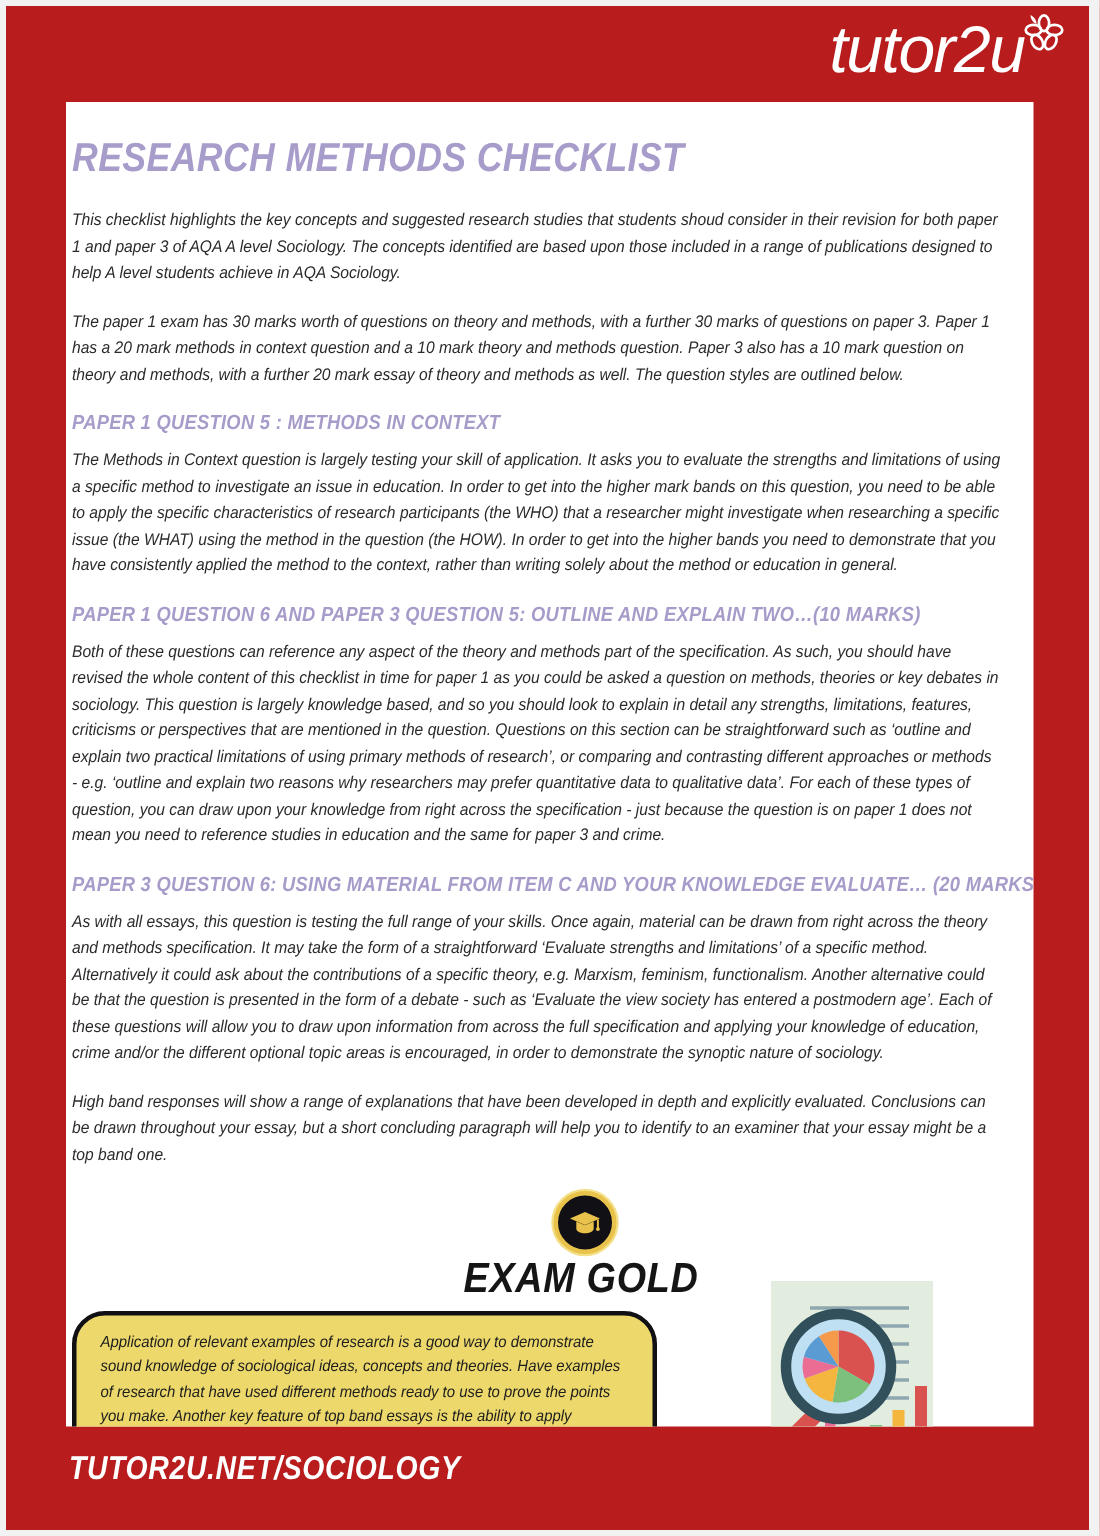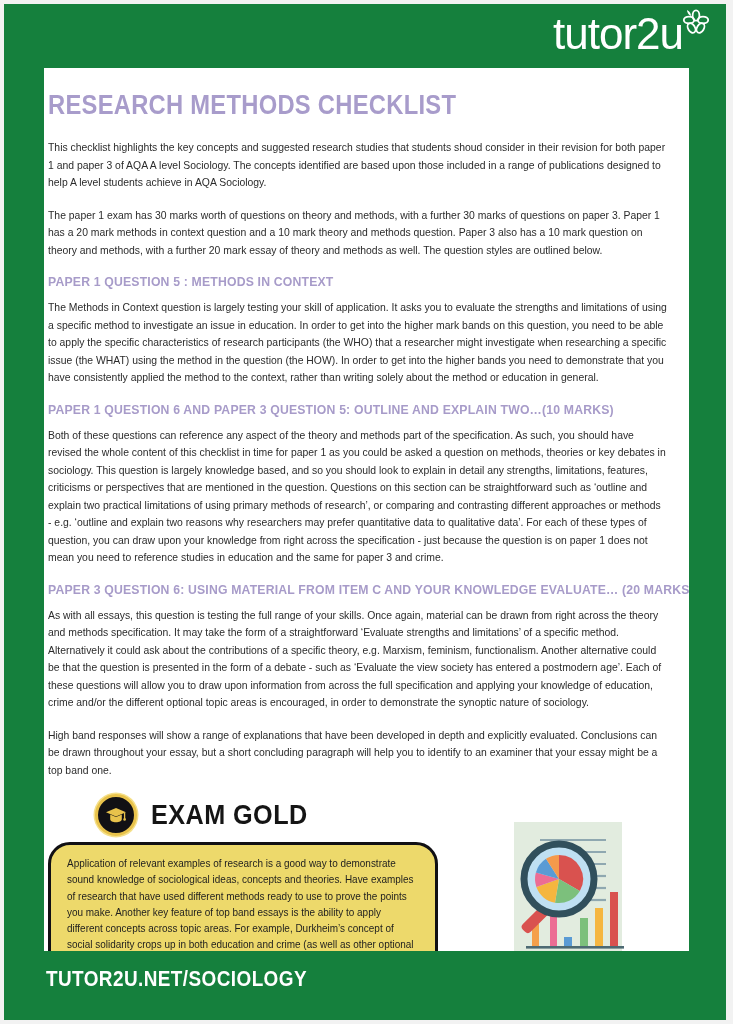--- a/index.html
+++ b/index.html
@@ -10,23 +10,24 @@
     width: 733px;
     height: 1024px;
     background: #f2f2f2;
     font-family: "Liberation Sans", sans-serif;
     overflow: hidden;
   }
   .page {
     position: relative;
     width: 733px;
     height: 1024px;
-    background: #15803d;
+    background: #b91c1c;
     box-sizing: border-box;
     overflow: hidden;
+    font-style: italic;
   }
   .page-edge-left {
     position: absolute;
     left: 0; top: 0;
     width: 4px; height: 1024px;
     background: #f2f2f2;
   }
   .page-edge-right {
     position: absolute;
     right: 0; top: 0;
@@ -119,21 +120,22 @@
     transform-origin: left center;
     width: 111%;
     margin: 13px 0 10px 0;
     white-space: nowrap;
   }
 
   
   .gold-header {
     display: flex;
     align-items: center;
-    margin: 14px 0 4px 47px;
+    margin: 14px 0 4px 64px;
+    flex-direction: column;
   }
   .gold-medal {
     width: 42px;
     height: 42px;
     border-radius: 50%;
     background: #111014;
     border: 3px solid #e8c24b;
     box-shadow: 0 0 0 1.5px #f5e08a;
     display: flex;
     align-items: center;

